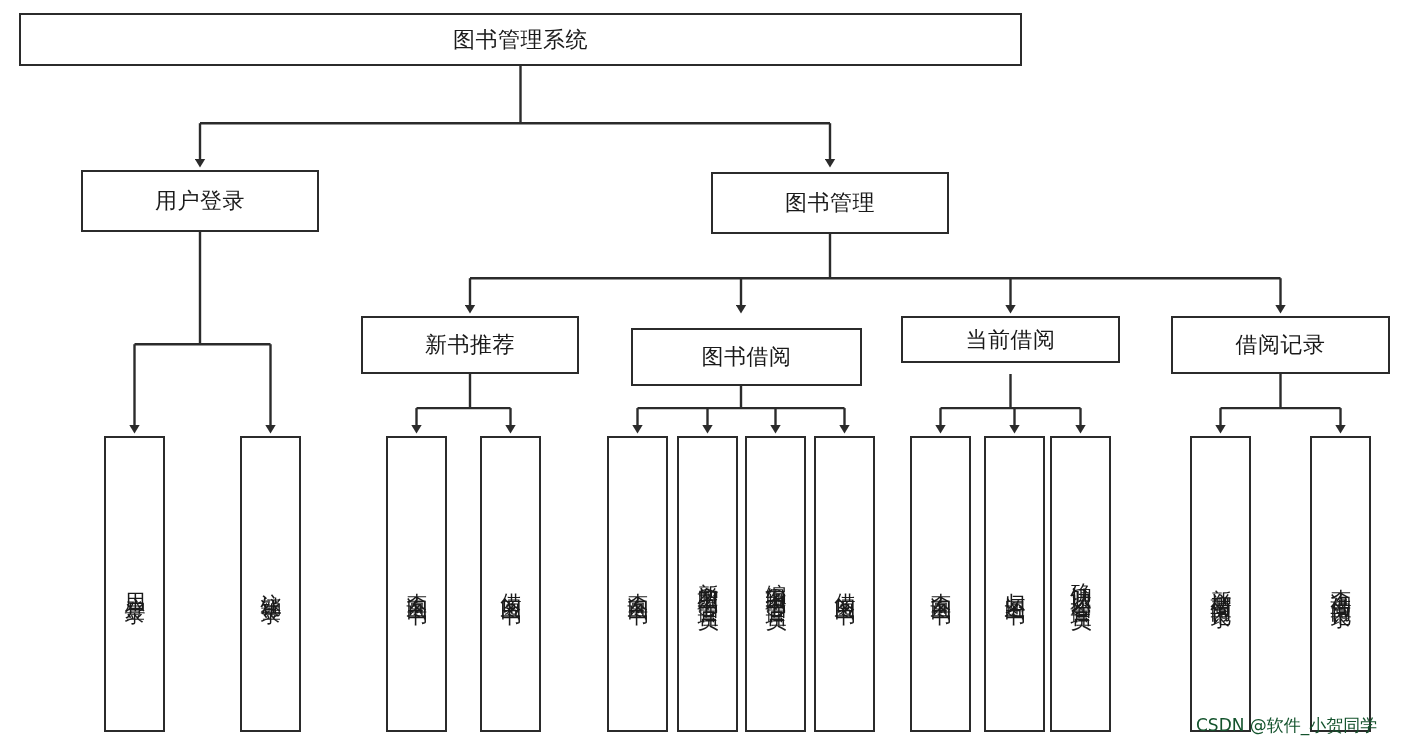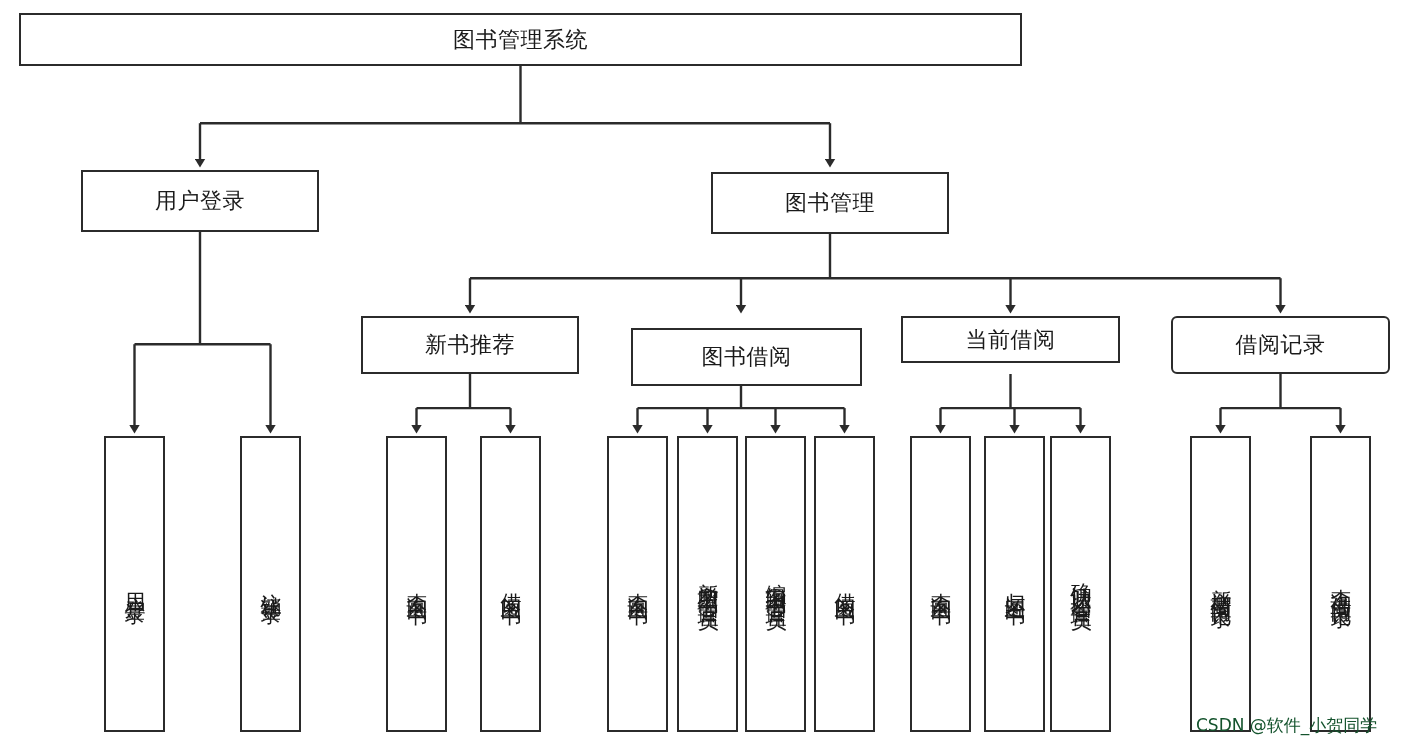--- a/index.html
+++ b/index.html
@@ -119,21 +119,21 @@
       </div>
       <div class="node level2" style="left: 361px; top: 316px; width: 218px; height: 58px;">
         <span class="node-label">新书推荐</span>
       </div>
       <div class="node level2" style="left: 631px; top: 316px; width: 231px; height: 58px; margin-top: 12px;">
         <span class="node-label">图书借阅</span>
       </div>
       <div class="node level2" style="left: 901px; top: 316px; width: 219px; height: 47px; align-items: center;">
         <span class="node-label">当前借阅</span>
       </div>
-      <div class="node level2" style="left: 1171px; top: 316px; width: 219px; height: 58px; border-radius: 6px;">
+      <div class="node level2" style="left: 1171px; top: 316px; width: 219px; height: 58px;">
         <span class="node-label">借阅记录</span>
       </div>
       <div class="node leaf" style="left: 104px; top: 436px; width: 61px; height: 296px;">
         <span class="node-label">用户登录</span>
       </div>
       <div class="node leaf" style="left: 240px; top: 436px; width: 61px; height: 296px;">
         <span class="node-label">注销登录</span>
       </div>
       <div class="node leaf" style="left: 386px; top: 436px; width: 61px; height: 296px;">
         <span class="node-label">查询图书</span>

